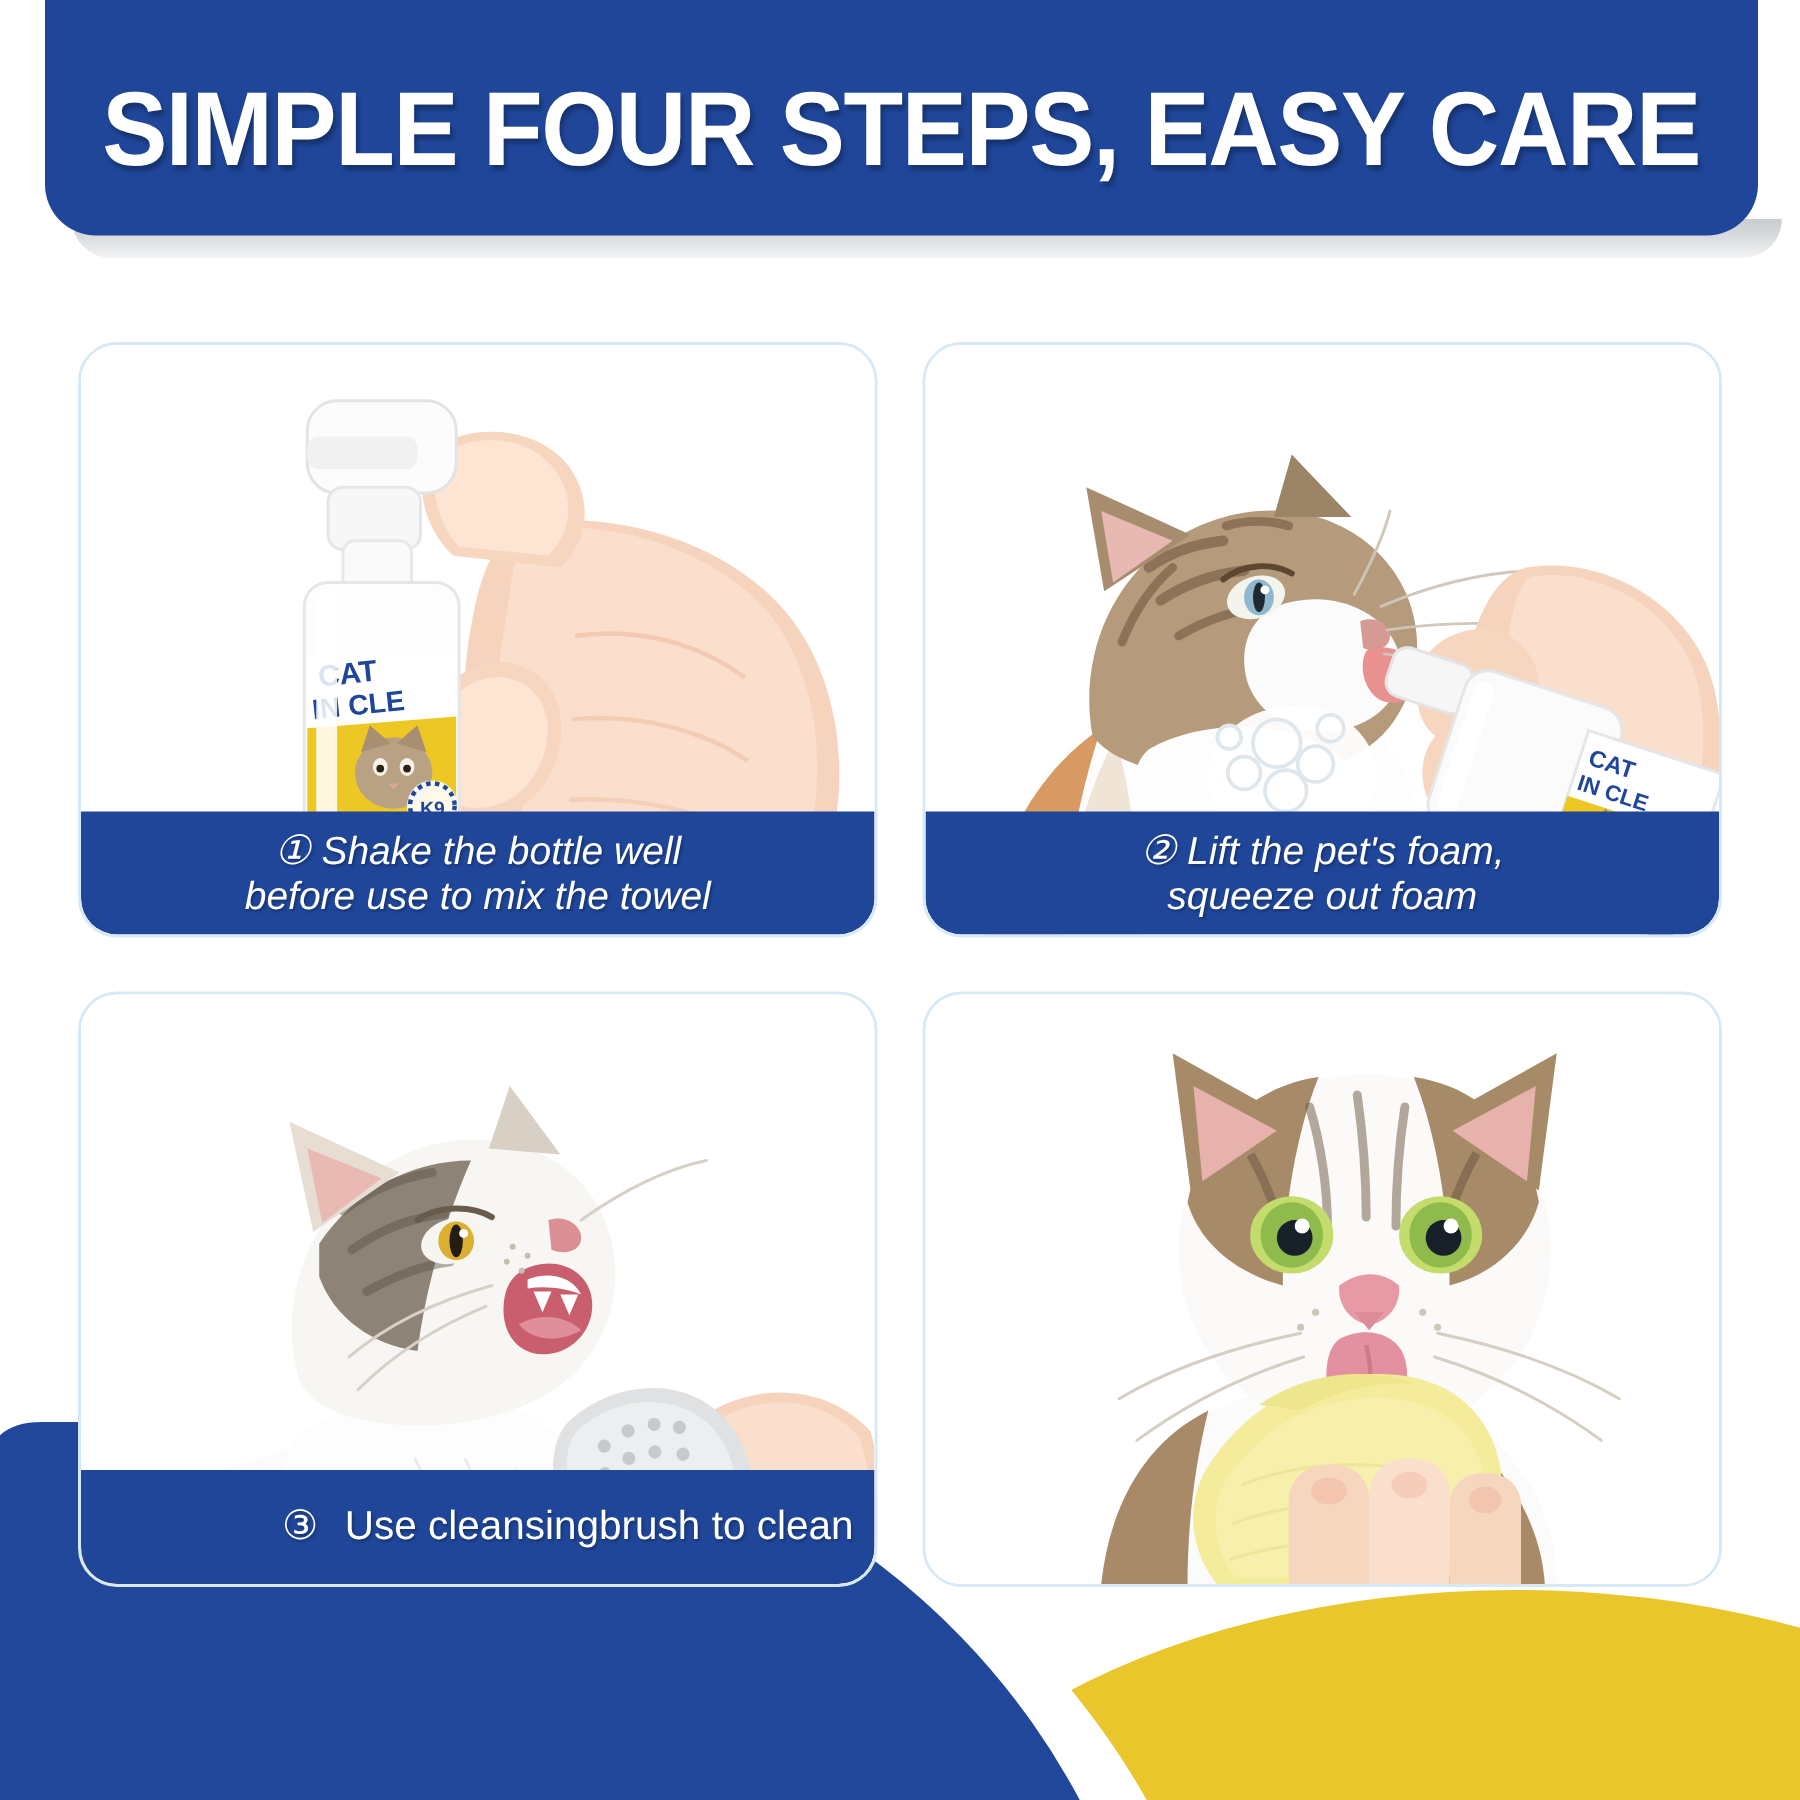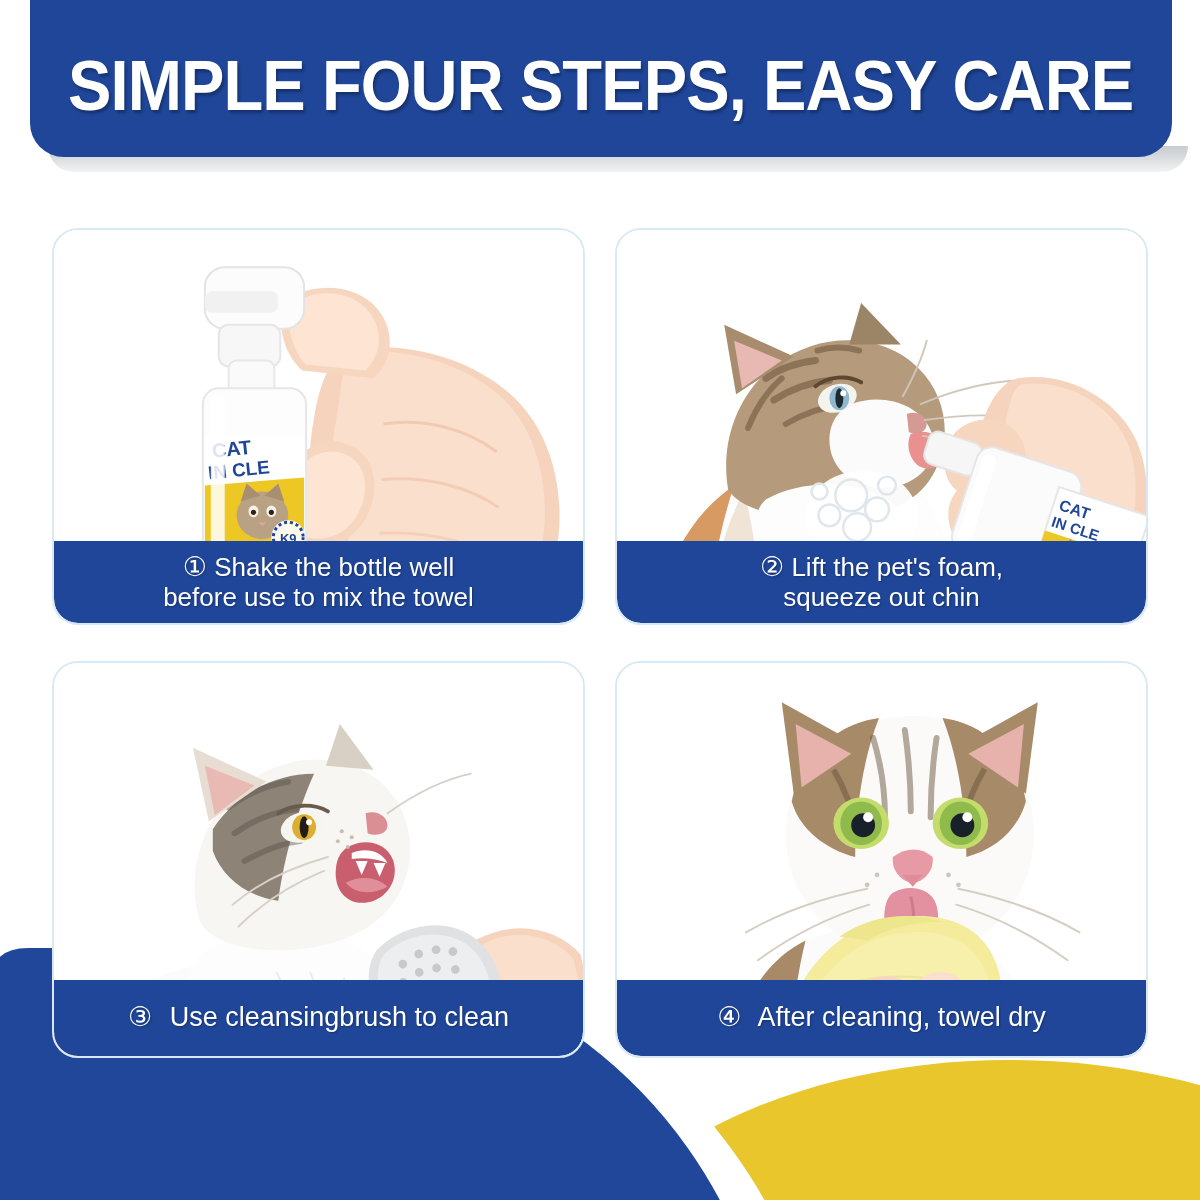--- a/index.html
+++ b/index.html
@@ -100,22 +100,22 @@
     width: 100%;
     background: #1f4699;
     border-radius: 0 0 24px 24px;
     color: #ffffff;
     display: flex;
     align-items: center;
     justify-content: center;
     text-align: center;
     box-sizing: border-box;
   }
-  .caption-bar.two-line { height: 82px; }
-  .caption-bar.one-line { height: 76px; }
+  .caption-bar.two-line { height: 82px; font-style: italic; }
+  .caption-bar.one-line { height: 76px; justify-content: flex-end; }
 
   .caption-text {
     font-family: "Liberation Sans", sans-serif;
     font-size: 26px;
     line-height: 1.15;
     color: #ffffff;
     text-shadow: 1px 1px 2px rgba(0,0,0,0.30);
     padding: 0 14px;
   }
   .caption-text .num { font-size: 27px; }
@@ -316,21 +316,21 @@
           </g>
           <circle cx="522" cy="318" r="13" fill="#ffffff" opacity="0.9"></circle>
           <circle cx="522" cy="318" r="11" fill="none" stroke="#1f4699" stroke-width="2.4" stroke-dasharray="3 3"></circle>
         </g>
       </svg>
     </div>
     <div class="caption-bar two-line">
       <div class="caption-text">
         <span class="num">②</span>
         <span>Lift the pet's foam,</span>
-        <span class="l2">squeeze out chin</span>
+        <span class="l2">squeeze out foam</span>
       </div>
     </div>
   </div>
 
   <div class="step-card">
     <div class="step-photo">
       <svg viewBox="0 0 533 397" preserveAspectRatio="xMidYMid slice">
         <rect x="0" y="0" width="533" height="397" fill="#ffffff"></rect>
 
         <path d="M-10 370 C60 330 140 300 210 290 C292 278 356 300 390 340 L390 397 L-10 397 Z" fill="#fbfbfb"></path>
@@ -510,21 +510,15 @@
           <path d="M244 340 C244 326 256 316 272 316 C288 316 298 326 298 340 L298 397 L244 397 Z" fill="#f7d6c0"></path>
           <path d="M298 336 C298 322 310 312 326 312 C342 312 352 322 352 336 L352 397 L298 397 Z" fill="#fbdfcd"></path>
           <path d="M352 344 C352 330 362 322 376 322 C390 322 400 330 400 344 L400 397 L352 397 Z" fill="#f7d6c0"></path>
 
           <ellipse cx="271" cy="334" rx="12" ry="9" fill="#f3c4ae"></ellipse>
           <ellipse cx="325" cy="330" rx="12" ry="9" fill="#f6cdb8"></ellipse>
           <ellipse cx="376" cy="340" rx="11" ry="9" fill="#f3c4ae"></ellipse>
         </g>
       </svg>
     </div>
-    <div class="caption-bar one-line">
-      <div class="caption-text">
-        <span class="num">④</span>
-        <span>After cleaning, towel dry</span>
-      </div>
-    </div>
   </div>
 
 </div>
 
 </body></html>

